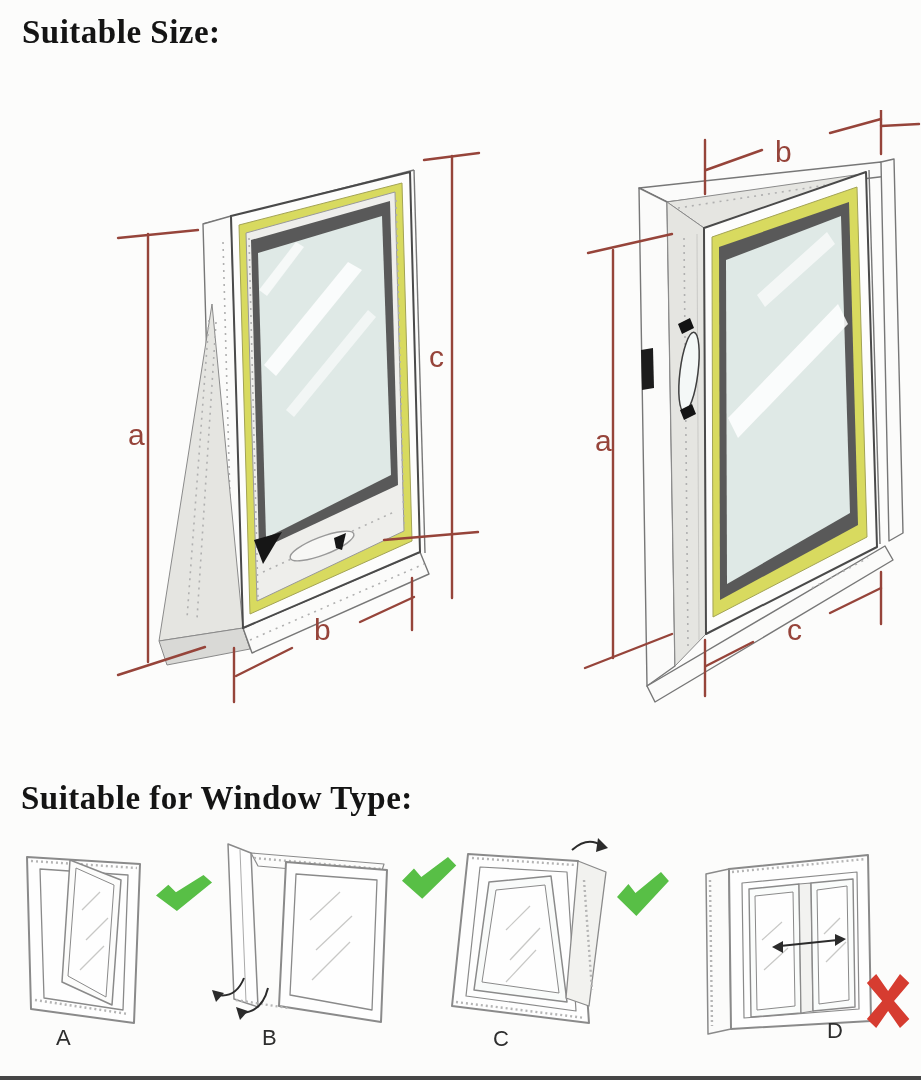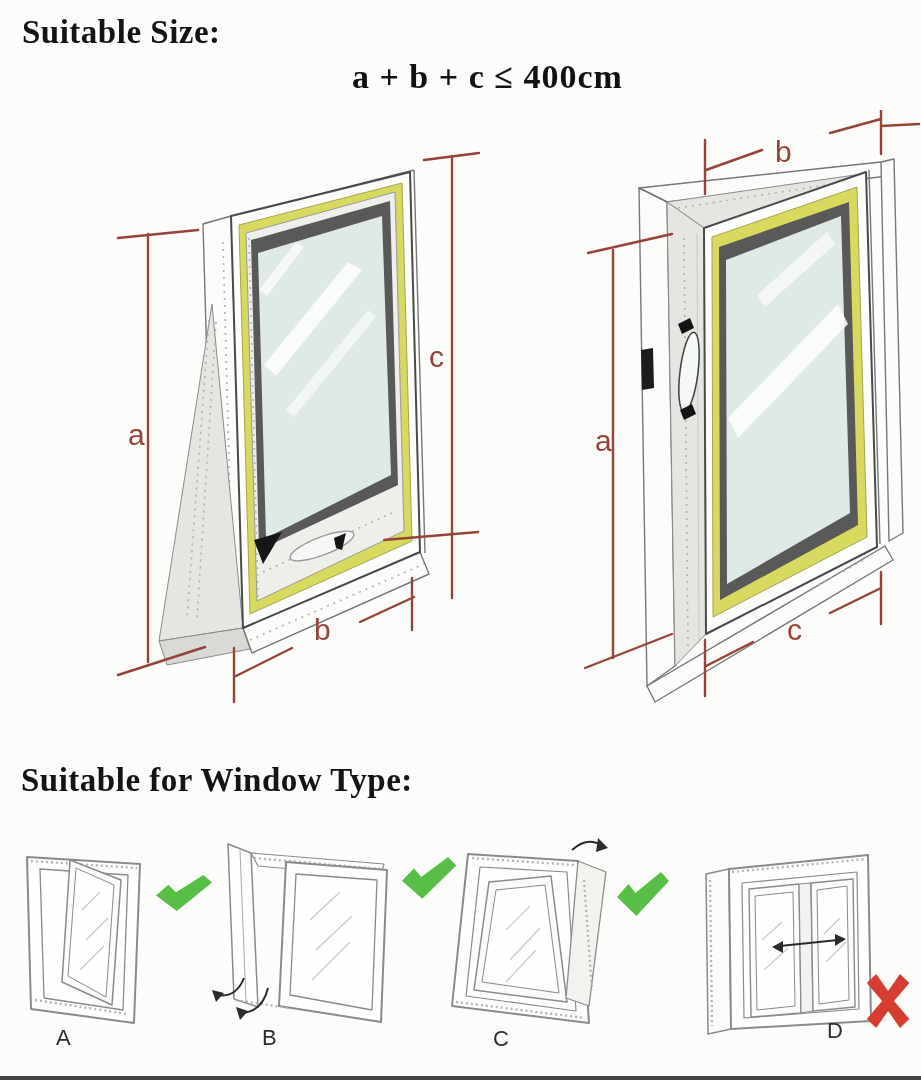--- a/index.html
+++ b/index.html
@@ -2,21 +2,21 @@
 <html><head>
 <meta charset="utf-8">
 <style>
   html,body{margin:0;padding:0;background:#ffffff}
   .page{position:relative;width:921px;height:1080px;background:#fcfcfb;overflow:hidden;
         font-family:"Liberation Sans",sans-serif}
   .h-serif{position:absolute;margin:8px;font-family:"Liberation Serif",serif;font-weight:700;color:#141414}
   #h1{left:14px;top:6px;font-size:33px;letter-spacing:.5px}
   #formula{position:absolute;left:352px;top:58px;font-size:34px;font-weight:700;color:#111;
            font-family:"Liberation Serif",serif;letter-spacing:1px}
-  #h2{left:13px;top:754px;font-size:33px;letter-spacing:.5px}
+  #h2{left:13px;top:772px;font-size:33px;letter-spacing:.5px}
   svg{position:absolute;left:0}
   #size-svg{top:110px}
   #types-svg{top:830px}
   .dim{stroke:#96443a;stroke-width:2.4;fill:none;stroke-linecap:round}
   .dimtxt{fill:#96443a;font-size:30px;font-family:"Liberation Sans",sans-serif}
   .typelabel{fill:#2e2e2e;font-size:22px;font-family:"Liberation Sans",sans-serif}
   .outline{stroke:#4a4a4a;stroke-width:2;fill:#fdfdfc;stroke-linejoin:round}
   .thin{stroke:#777;stroke-width:1.4;fill:#fbfbfa;stroke-linejoin:round}
   .fabric{fill:#e5e5e1;stroke:#8a8a8a;stroke-width:1}
   .dots{stroke:#b0b0b0;stroke-width:1.6;fill:none;stroke-dasharray:2,5}
@@ -25,21 +25,20 @@
   .glhatch{stroke:#c8c8c6;stroke-width:1.2;fill:none}
   .arrow{stroke:#2b2b2b;stroke-width:2;fill:none}
   #divider{position:absolute;left:0;top:1076px;width:921px;height:4px;background:#454545}
 </style>
 </head>
 <body>
 
 <div class="page">
 
   <h1 id="h1" class="h-serif">Suitable Size:</h1>
-  <div id="formula">a + b + c ≤ 400cm</div>
 
   <svg id="size-svg" width="921" height="630" viewBox="0 0 921 630">
 
     <g>
 
       <line x1="203" y1="114" x2="414" y2="60" class="thin"></line>
       <line x1="414" y1="60" x2="425" y2="443" class="thin"></line>
       <polygon points="203,114 231,106 244,519 215,533" class="thin"></polygon>
       <path d="M223,132 L233,500" class="dots"></path>
 

